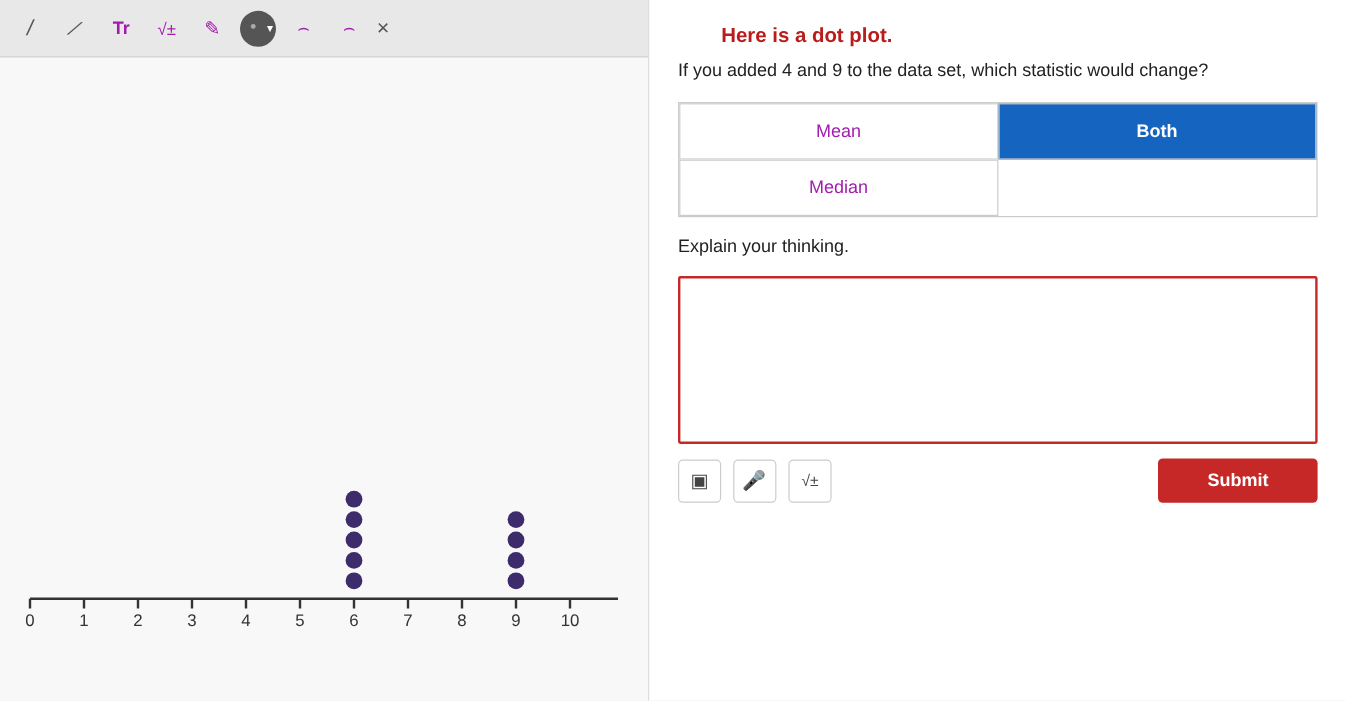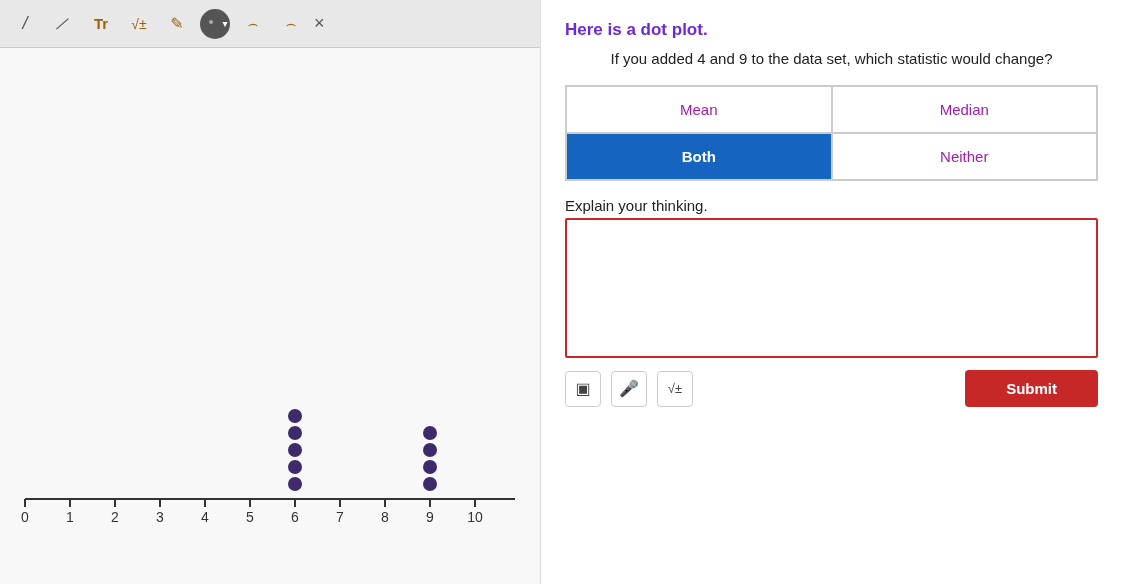--- a/index.html
+++ b/index.html
@@ -35,21 +35,21 @@
 
     .toolbar-icon {
       width: 30px;
       height: 30px;
       display: flex;
       align-items: center;
       justify-content: center;
       cursor: pointer;
       border-radius: 4px;
       font-size: 16px;
-      color: #a16207;
+      color: #a21caf;
       position: relative;
     }
 
     .toolbar-icon.active {
       background: #555;
       color: white;
       border-radius: 50%;
     }
 
     .toolbar-icon.dropdown::after {
@@ -79,30 +79,30 @@
       background: white;
       padding: 20px 24px;
       display: flex;
       flex-direction: column;
       border-left: 1px solid #ddd;
     }
 
     .question-title {
       font-size: 17px;
       font-weight: bold;
-      color: #6d28d9;
+      color: #b91c1c;
       margin-bottom: 8px;
+      margin-left: 36px;
     }
 
     .question-text {
       font-size: 15px;
       color: #222;
       margin-bottom: 16px;
       line-height: 1.4;
-      text-align: center;
     }
 
     
     .answer-grid {
       display: grid;
       grid-template-columns: 1fr 1fr;
       border: 1px solid #ccc;
       margin-bottom: 16px;
     }
 
@@ -120,21 +120,21 @@
     .answer-cell.selected {
       background: #1565c0;
       color: white;
       font-weight: bold;
     }
 
     
     .explain-label {
       font-size: 15px;
       color: #222;
-      margin-bottom: 4px;
+      margin-bottom: 16px;
     }
 
     .explain-textarea {
       width: 100%;
       height: 140px;
       border: 2px solid #c62828;
       border-radius: 2px;
       padding: 8px;
       font-size: 14px;
       resize: none;
@@ -252,23 +252,22 @@
     </svg>
   </div>
 </div>
 
 <div class="right-panel">
   <div class="question-title">Here is a dot plot.</div>
   <div class="question-text">If you added 4 and 9 to the data set, which statistic would change?</div>
 
   <div class="answer-grid">
     <div class="answer-cell">Mean</div>
+    <div class="answer-cell selected">Both</div>
     <div class="answer-cell">Median</div>
-    <div class="answer-cell selected">Both</div>
-    <div class="answer-cell">Neither</div>
   </div>
 
   <div class="explain-label">Explain your thinking.</div>
   <textarea class="explain-textarea" style=""></textarea>
 
   <div class="bottom-toolbar">
     <div class="bottom-icon">
       <span>▣</span>
     </div>
     <div class="bottom-icon">

